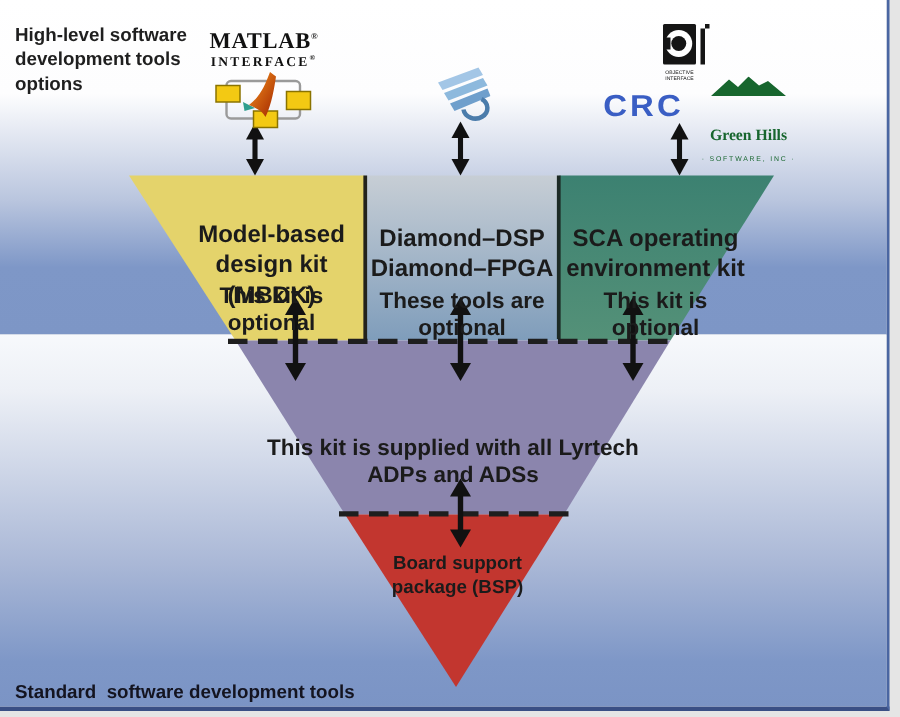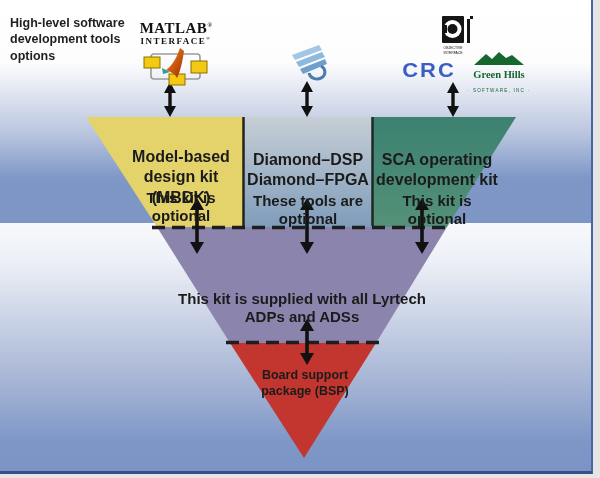--- a/index.html
+++ b/index.html
@@ -21,21 +21,21 @@
           white-space:pre-wrap;}
   .logo{position:absolute;text-align:center;}
   .matlab-line1{font-family:"Liberation Serif",serif;font-weight:bold;font-size:15px;color:#111;
                 letter-spacing:0.5px;line-height:1;}
   .matlab-line1 sup{font-size:6px;}
   .matlab-line2{font-family:"Liberation Serif",serif;font-weight:bold;font-size:9px;color:#111;
                 letter-spacing:1.5px;line-height:1.2;}
   .matlab-line2 sup{font-size:5px;}
   .crc-text{font-size:22px;font-weight:bold;color:#3a5ec4;letter-spacing:2px;transform:scaleY(0.92);}
   .gh-name{font-family:"Liberation Serif",serif;font-weight:bold;font-size:10.5px;color:#17662e;
-           line-height:1.05;}
+           line-height:1.05;margin-top:16px;}
 </style>
 </head>
 <body>
 
 <div class="canvas">
 
   <div class="frame">
     <div class="band1"></div>
     <div class="band2"></div>
   </div>
@@ -99,20 +99,21 @@
         <line x1="307" y1="329" x2="307" y2="355" stroke-width="3.6"></line>
         <polygon points="307,319 300,331 314,331" stroke="none"></polygon>
         <polygon points="307,365 300,353 314,353" stroke="none"></polygon>
       </g>
     </g>
   </svg>
 
   <div class="heading">High-level software
 development tools
 options</div>
+  <div class="footer">Standard  software development tools</div>
 
   <div class="logo" style="left:134px;top:21px;width:84px;">
     <div class="matlab-line1"><span>MATLAB</span><sup>®</sup></div>
     <div class="matlab-line2"><span>INTERFACE</span><sup>®</sup></div>
     <svg width="66" height="40" viewBox="0 0 66 40">
       <defs>
         <linearGradient id="mlg" x1="0" y1="0" x2="1" y2="1">
           <stop offset="0" stop-color="#f7941d"></stop>
             <stop offset="1" stop-color="#a02400"></stop>
         </linearGradient>
@@ -162,21 +163,21 @@
 
   <div class="txt sec-title" style="left:116px;top:147px;width:130px;">Model-based
 design kit (MBDK)</div>
   <div class="txt sec-note" style="left:116px;top:189px;width:130px;">This kit is optional</div>
 
   <div class="txt sec-title" style="left:243px;top:150px;width:130px;">Diamond–DSP
 Diamond–FPGA</div>
   <div class="txt sec-note" style="left:243px;top:192px;width:130px;">These tools are optional</div>
 
   <div class="txt sec-title" style="left:372px;top:150px;width:130px;">SCA operating
-development kit</div>
+environment kit</div>
   <div class="txt sec-note" style="left:372px;top:192px;width:130px;">This kit is optional</div>
 
   <div class="txt sec-title" style="left:239px;top:367px;width:132px;font-size:12.5px;">Board support
 package (BSP)</div>
 
   <div class="txt sec-note" style="left:162px;top:290px;width:280px;">This kit is supplied with all Lyrtech ADPs and ADSs</div>
 
 </div>
 
 </body></html>

